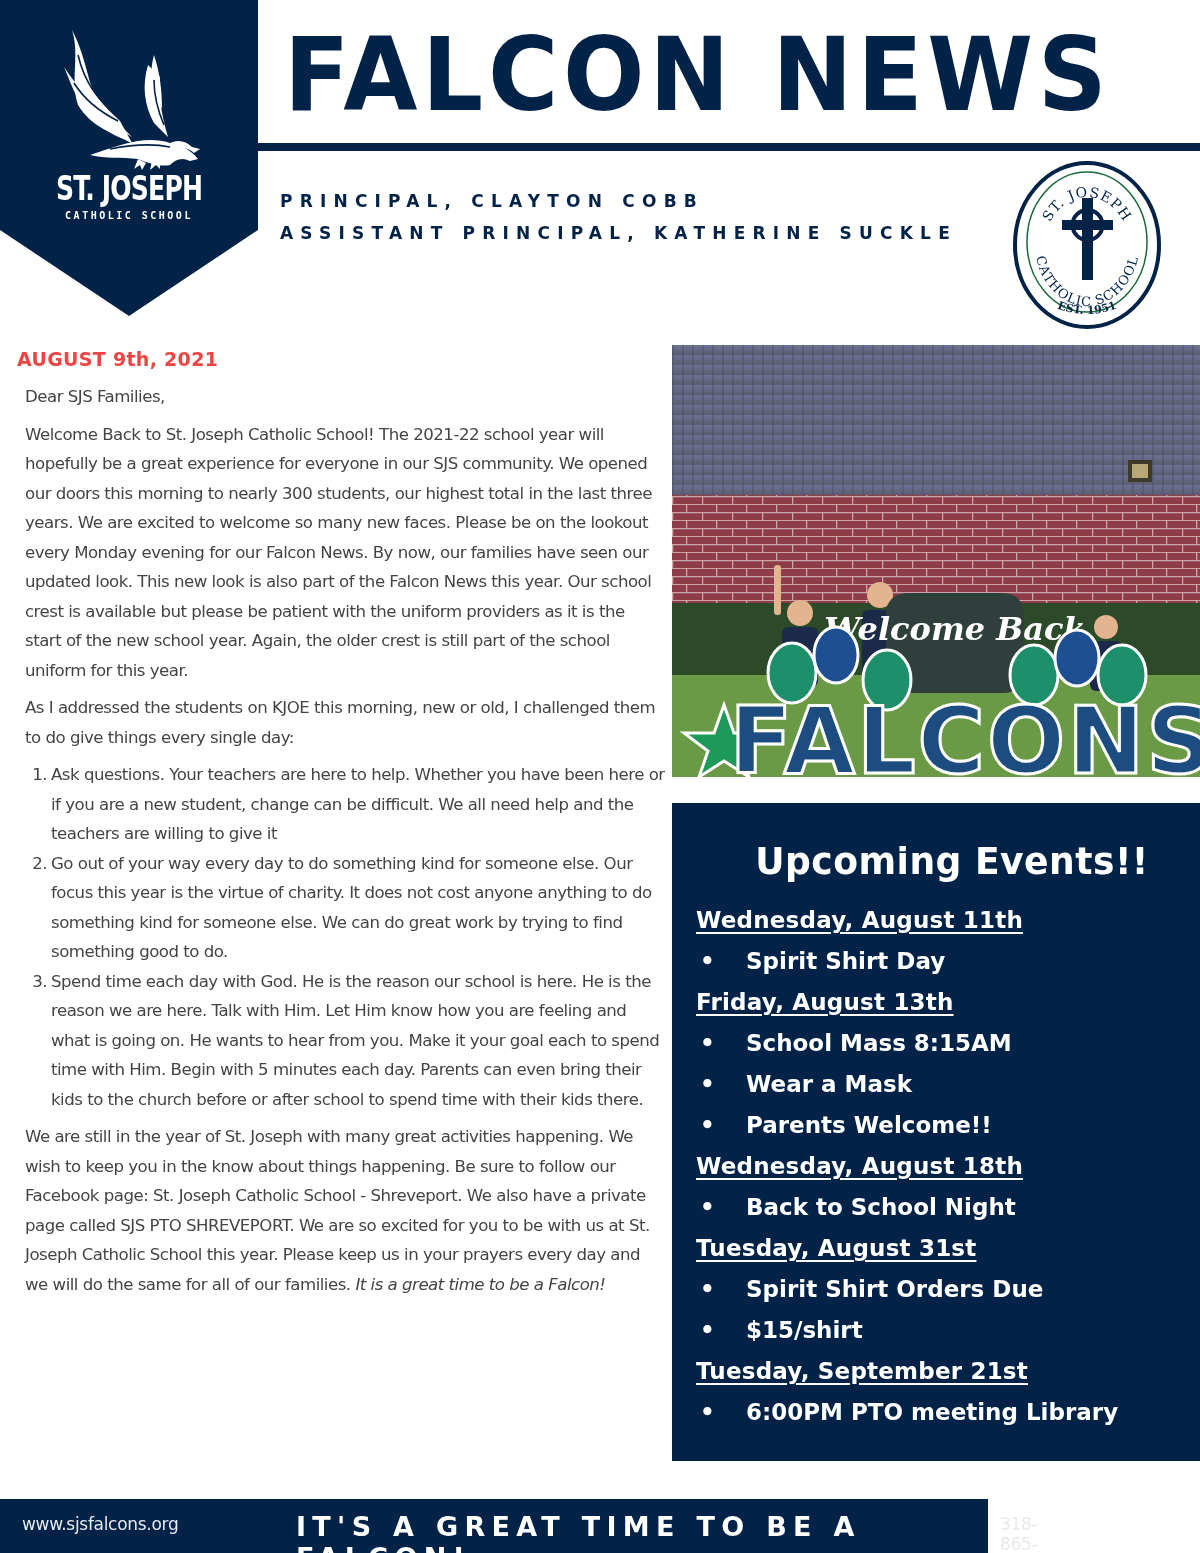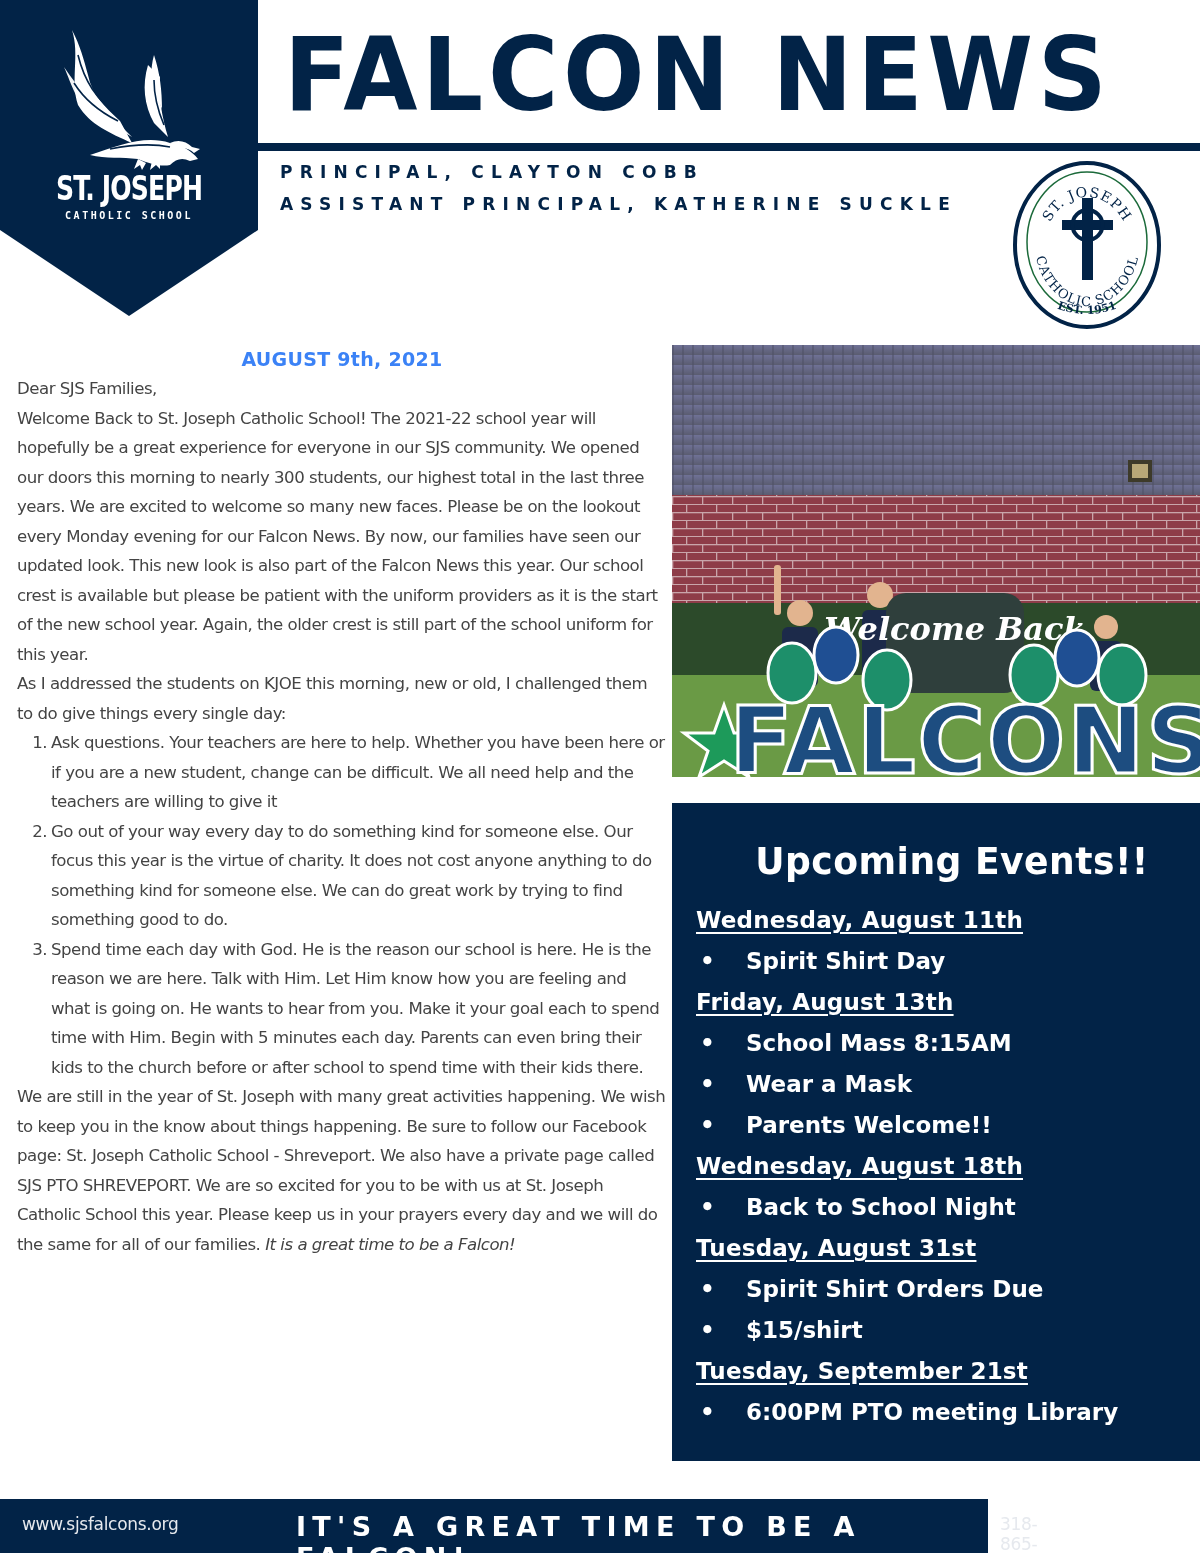--- a/index.html
+++ b/index.html
@@ -29,38 +29,38 @@
     position: absolute; left: 284px; top: 20px;
     font-family: "DejaVu Sans", sans-serif; font-weight: bold;
     font-size: 102px; line-height: 110px; color: #022347; letter-spacing: 5px;
     transform: scaleX(0.94); transform-origin: left top;
     white-space: nowrap;
   }
   .rule {
     position: absolute; left: 258px; top: 143px; width: 942px; height: 8px; background: #022347;
   }
   .staff {
-    position: absolute; left: 280px; top: 156px;
+    position: absolute; left: 280px; top: 185px;
     font-family: "DejaVu Sans", sans-serif; font-weight: bold; font-size: 17px;
     letter-spacing: 7.2px; color: #022347; line-height: 32px;
   }
 
   
   .crest { position: absolute; left: 1012px; top: 160px; }
 
   
   .letter {
     position: absolute; left: 17px; top: 344px; width: 650px;
     font-family: "DejaVu Sans", sans-serif; font-size: 16.6px; line-height: 29.5px;
     color: #444; font-weight: normal; letter-spacing: -0.5px;
   }
   .date {
-    color: #3b82f6; font-weight: bold; font-size: 19px; letter-spacing: 0.3px; line-height: 30px; text-align: center;
-  }
-  .letter p { margin: 0; }
+    color: #ef4444; font-weight: bold; font-size: 19px; letter-spacing: 0.3px; line-height: 30px;
+  }
+  .letter p { margin: 8px; }
   .letter ol { list-style: none; margin: 0; padding: 0; }
   .letter ol li { position: relative; padding-left: 34px; }
   .letter ol li .num { position: absolute; left: 0; width: 30px; text-align: right; }
   .letter em { font-style: italic; }
 
   
   .photo {
     position: absolute; left: 672px; top: 345px; width: 528px; height: 432px; overflow: hidden;
     background: #7c7e96;
   }

